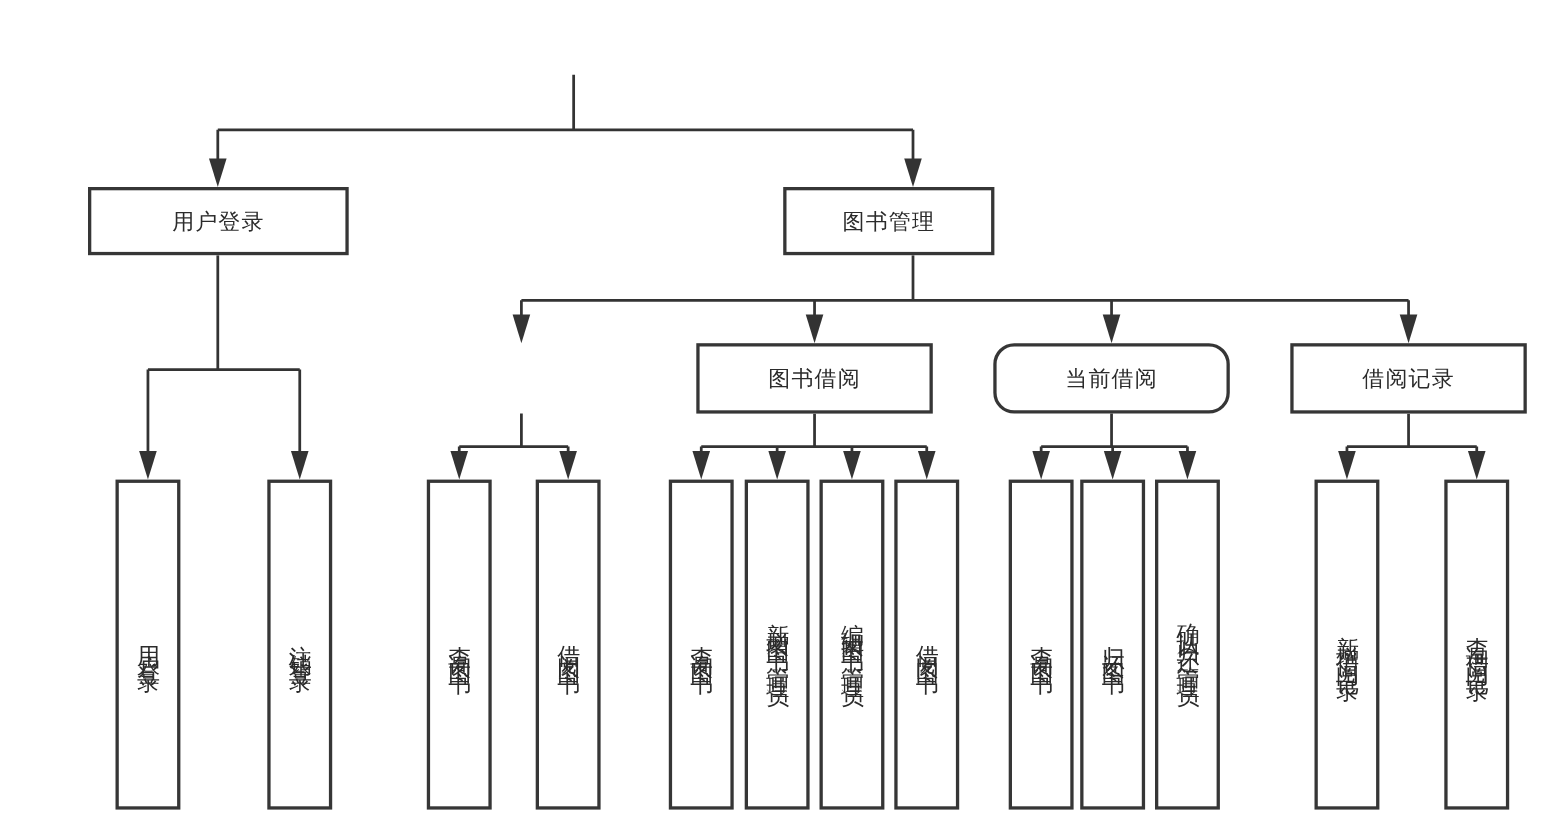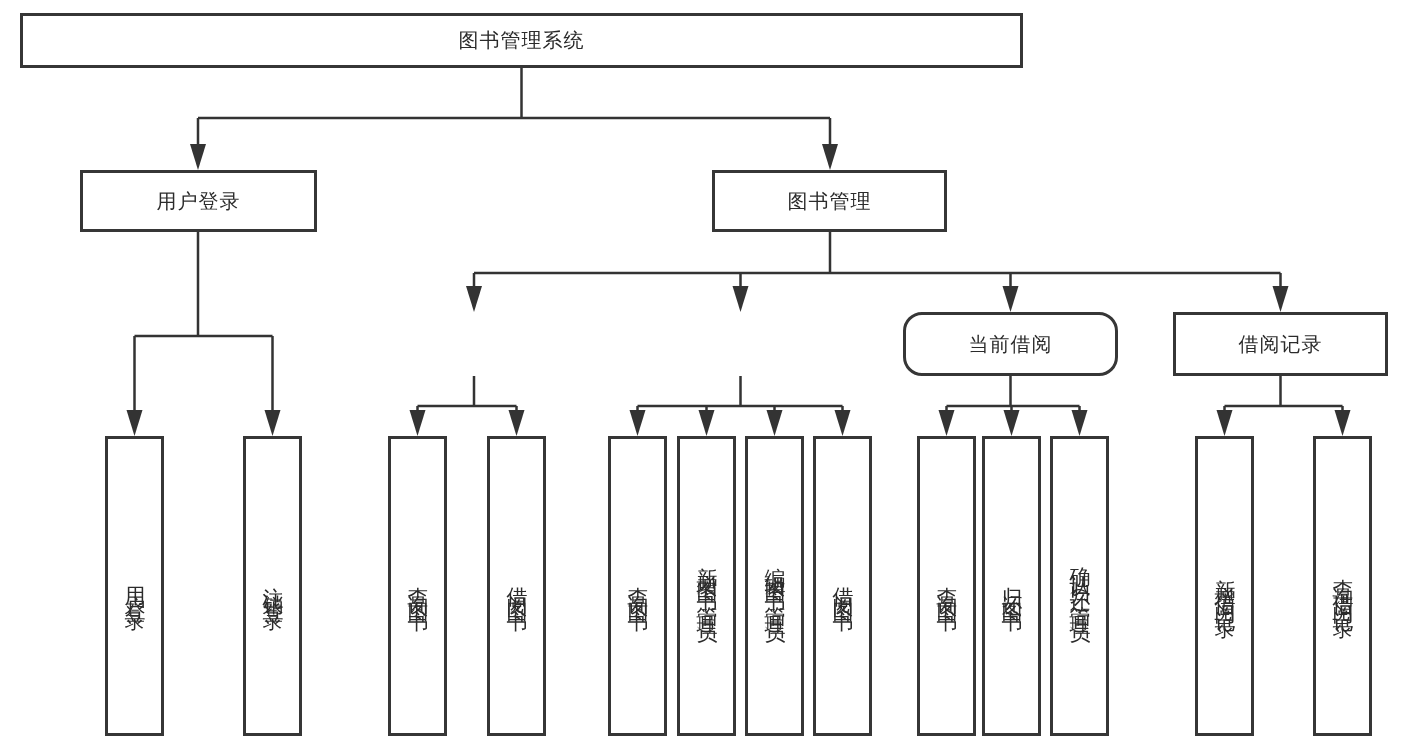--- a/index.html
+++ b/index.html
@@ -68,31 +68,31 @@
       <polygon points="698.5,410 714.5,410 706.5,436" fill="#333333"></polygon>
       <polygon points="766.5,410 782.5,410 774.5,436" fill="#333333"></polygon>
       <polygon points="834.5,410 850.5,410 842.5,436" fill="#333333"></polygon>
       <polygon points="938.5,410 954.5,410 946.5,436" fill="#333333"></polygon>
       <polygon points="1003.5,410 1019.5,410 1011.5,436" fill="#333333"></polygon>
       <polygon points="1071.5,410 1087.5,410 1079.5,436" fill="#333333"></polygon>
       <polygon points="1216.5,410 1232.5,410 1224.5,436" fill="#333333"></polygon>
       <polygon points="1334.5,410 1350.5,410 1342.5,436" fill="#333333"></polygon>
     </svg>
 
-  <div class="node" style="left:20px;top:13px;width:1003px;height:55px;">
-    <span>图书管理系统</span>
-  </div>
 
   <div class="node" style="left:80px;top:170px;width:237px;height:62px;">
     <span>用户登录</span>
   </div>
-  <div class="node" style="left:712px;top:170px;width:235px;height:62px;">
+  <div class="node" style="left:712px;top:170px;width:192px;height:62px;">
     <span>图书管理</span>
   </div>
 
+  <div class="node" style="left:633px;top:312px;width:215px;height:64px;">
+    <span>图书借阅</span>
+  </div>
   <div class="node" style="left:903px;top:312px;width:215px;height:64px;border-radius:19px;">
     <span>当前借阅</span>
   </div>
   <div class="node" style="left:1173px;top:312px;width:215px;height:64px;">
     <span>借阅记录</span>
   </div>
 
   <div class="node leaf" style="left:105px;top:436px;width:59px;height:300px;">
     <span class="vtext">用户登录</span>
   </div>

